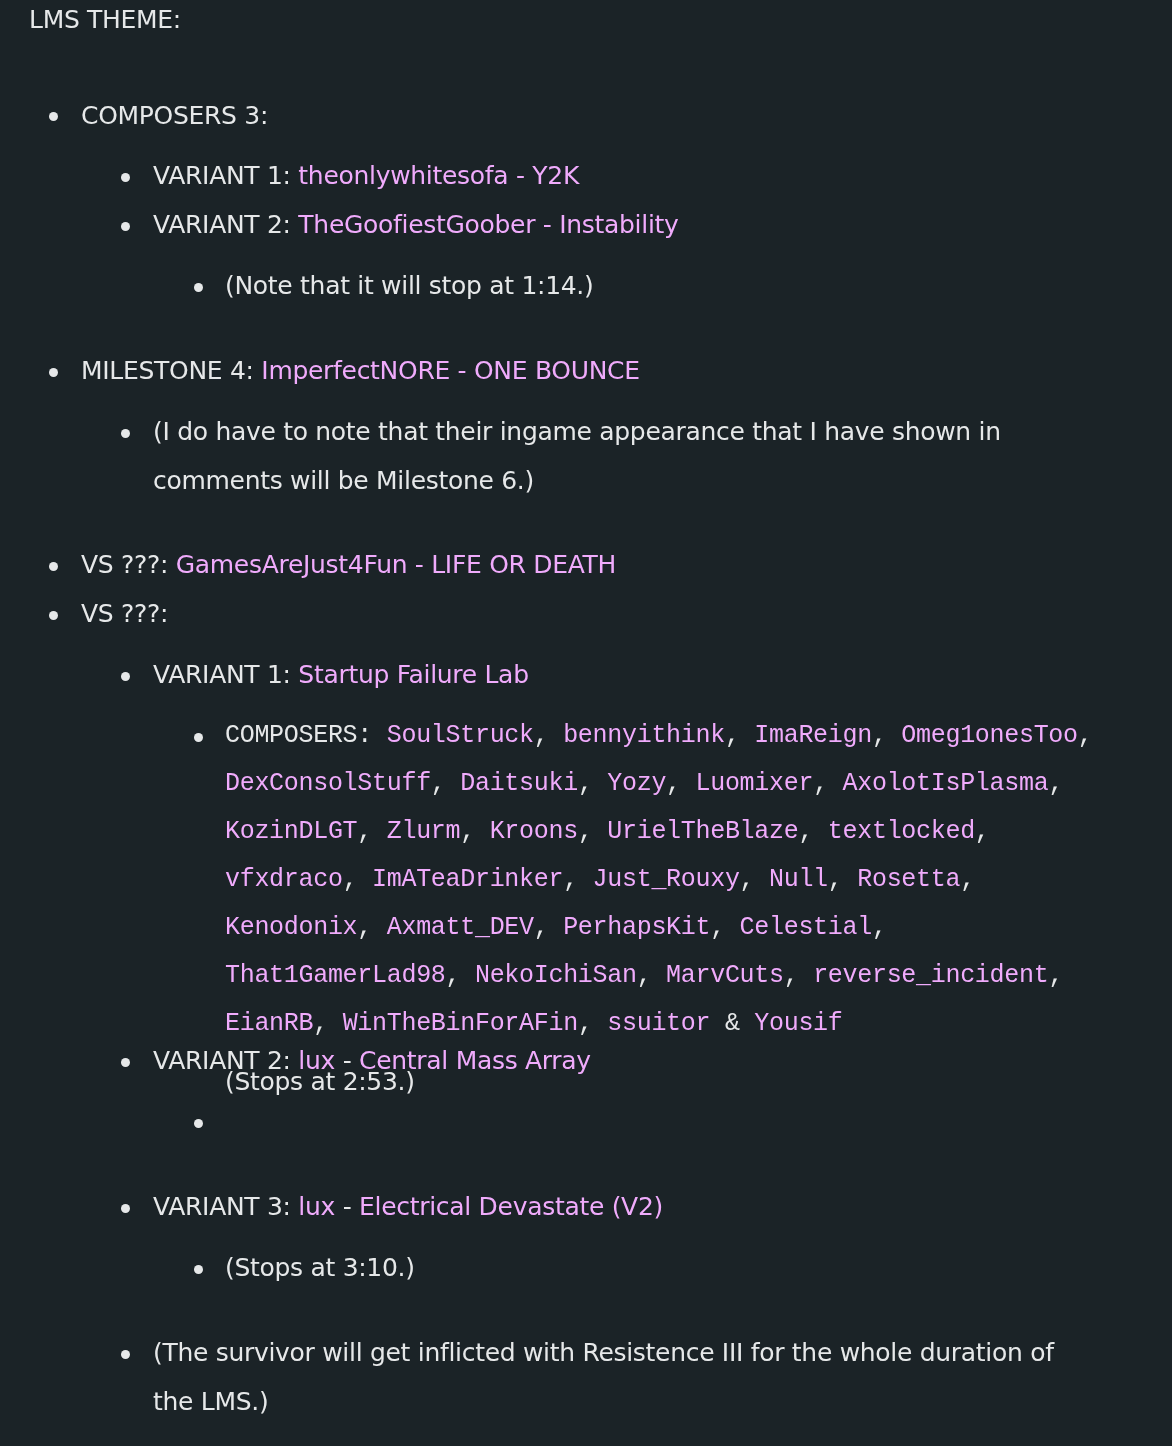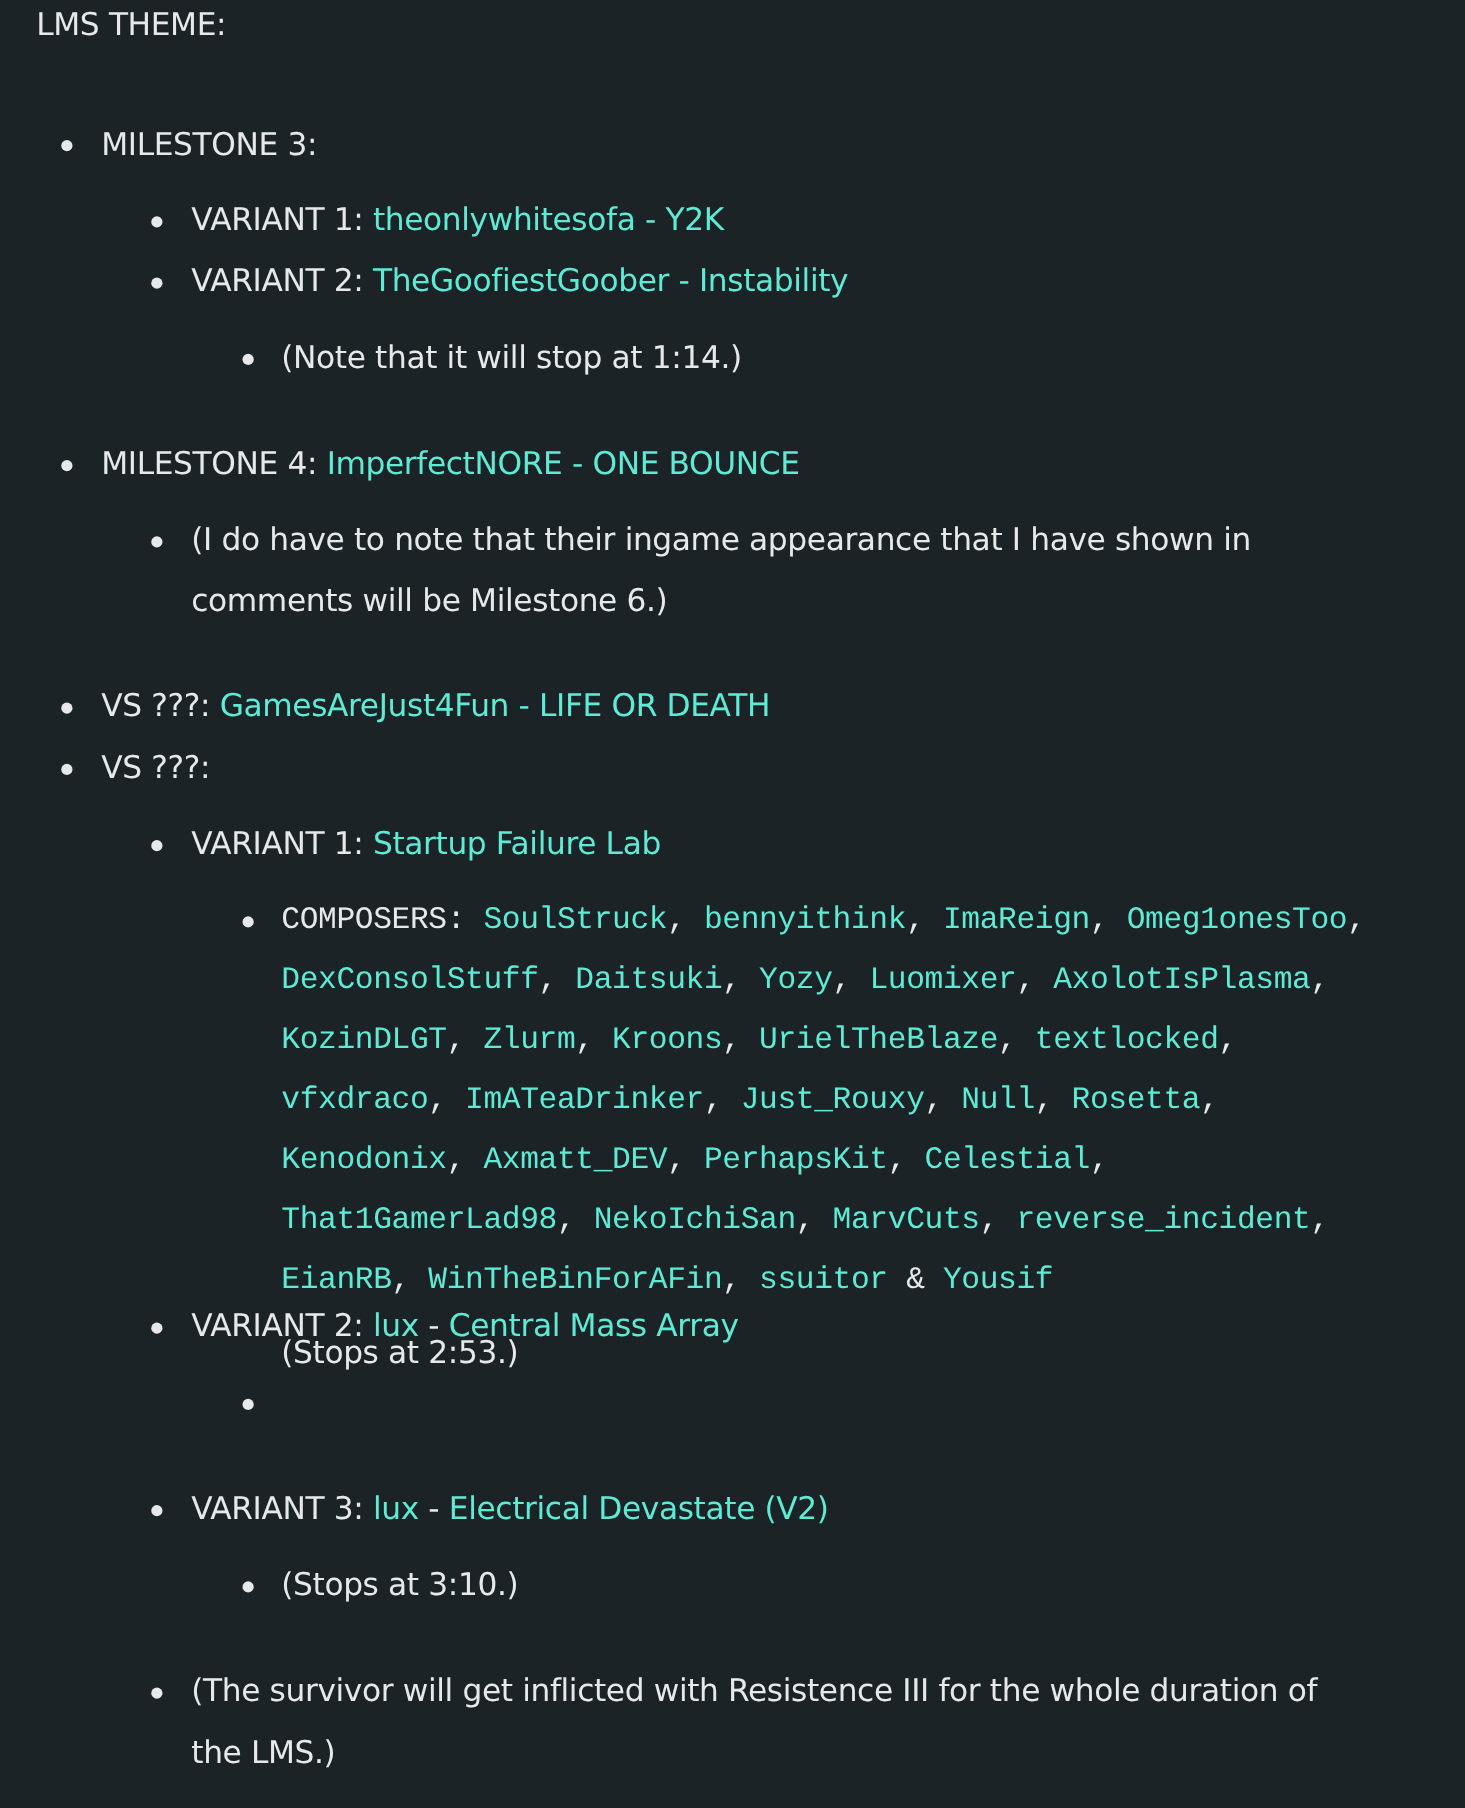--- a/index.html
+++ b/index.html
@@ -6,32 +6,32 @@
   body {
     width:1172px; height:1446px; overflow:hidden;
     background:#1b2327; color:#e6e8e9;
     font-family:"DejaVu Sans", sans-serif;
     font-size:25px; letter-spacing:-0.3px;
     position:relative;
   }
   .heading { position:absolute; left:9px; top:2px; line-height:36px;margin-left:20px; }
   .line { position:absolute; white-space:nowrap; line-height:36px; }
   .bul { position:absolute; width:9px; height:9px; border-radius:50%; background:#e6e8e9; }
-  a, .link { color:#5eead4; text-decoration:none; cursor:pointer; }
+  a, .link { color:#f0abfc; text-decoration:none; cursor:pointer; }
   .wrap { position:absolute; line-height:48px; white-space:normal;font-family:Liberation Mono, monospace; }
 </style>
 </head>
 <body>
 
 <div>
   <div class="heading">LMS THEME:</div>
 
   <span class="bul" style="left:49px;top:112px"></span>
   <div class="line" style="left:81px;top:98px">
-    <span>MILESTONE 3:</span>
+    <span>COMPOSERS 3:</span>
   </div>
 
   <span class="bul" style="left:121px;top:173px"></span>
   <div class="line" style="left:153px;top:158px">
     <span>VARIANT 1: </span><a>theonlywhitesofa - Y2K</a>
   </div>
 
   <span class="bul" style="left:121px;top:222px"></span>
   <div class="line" style="left:153px;top:207px">
     <span>VARIANT 2: </span><a>TheGoofiestGoober - Instability</a>

